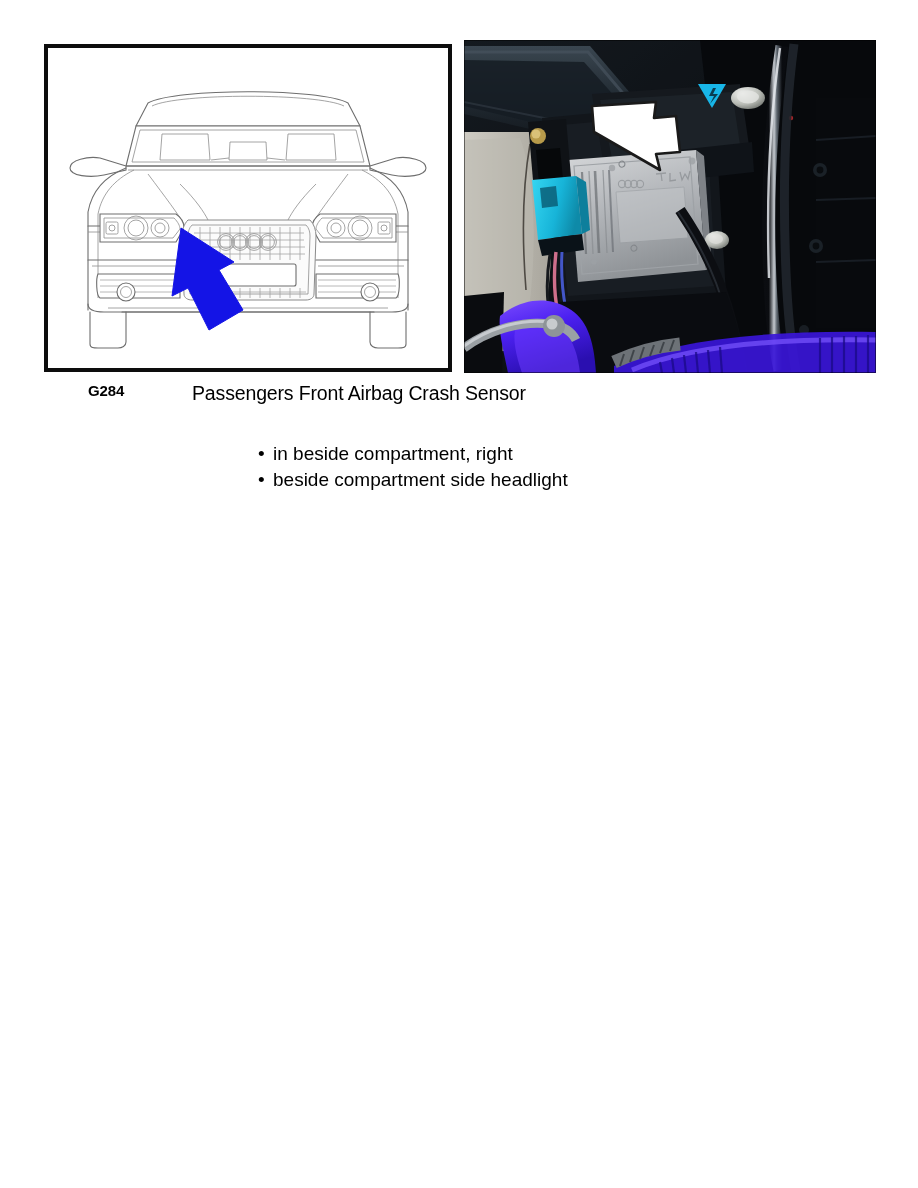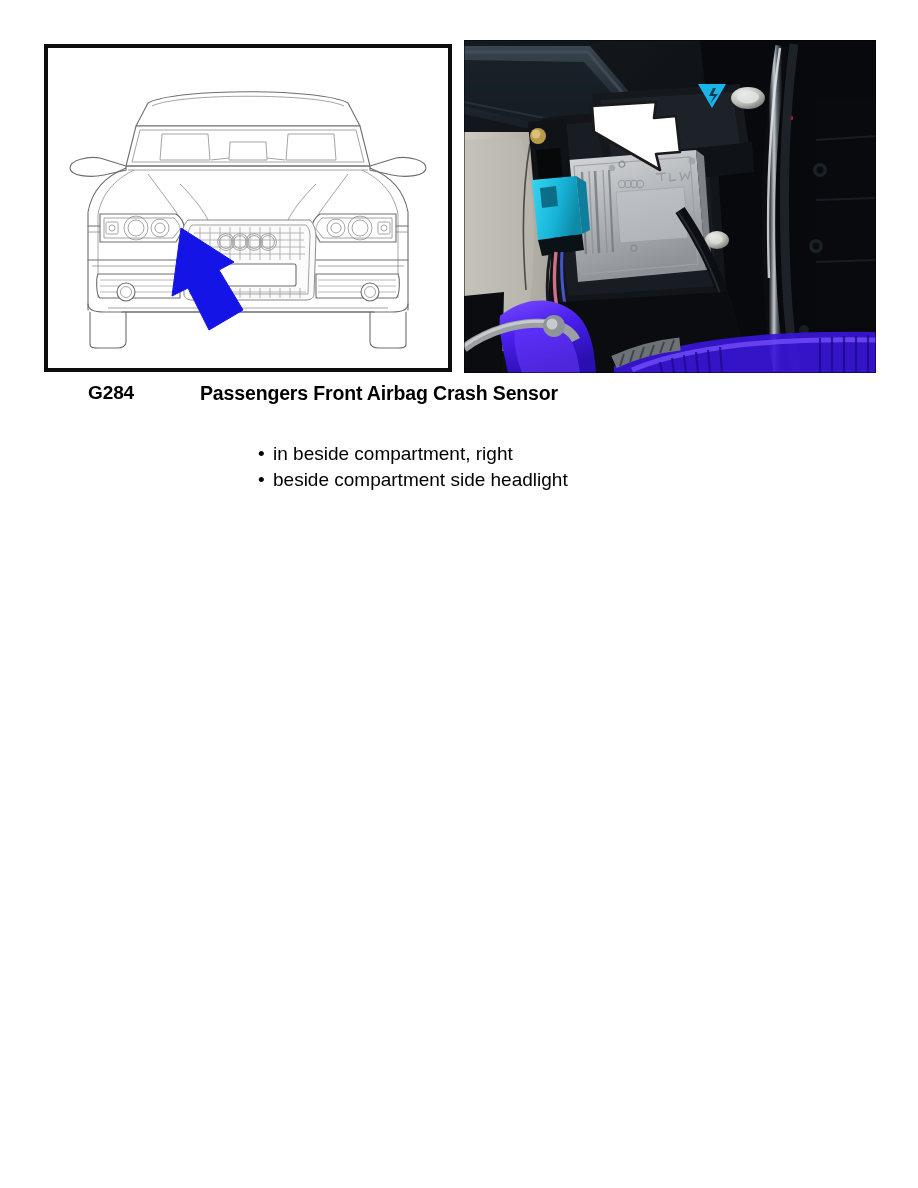--- a/index.html
+++ b/index.html
@@ -53,31 +53,31 @@
     position: absolute;
     left: 44px;
     top: 382px;
     width: 800px;
     height: 28px;
   }
   .caption-code {
     position: absolute;
     left: 44px;
     top: 0;
-    font-size: 19px;
+    font-size: 15px;
     font-weight: bold;
     letter-spacing: -0.1px;
     white-space: nowrap;
   }
   .caption-title {
     position: absolute;
-    left: 156px;
+    left: 148px;
     top: 0;
     font-size: 19.5px;
-    font-weight: bold;
+    font-weight: normal;
     letter-spacing: -0.15px;
     white-space: nowrap;
   }
 
   
   #notes-list {
     position: absolute;
     left: 258px;
     top: 441px;
     width: 520px;

